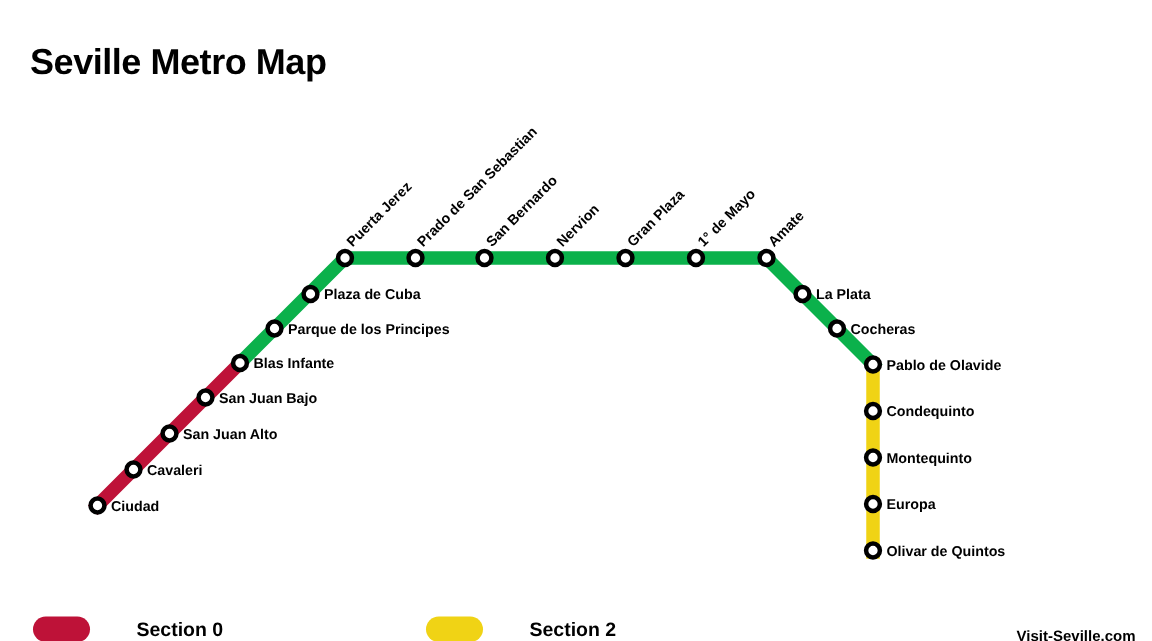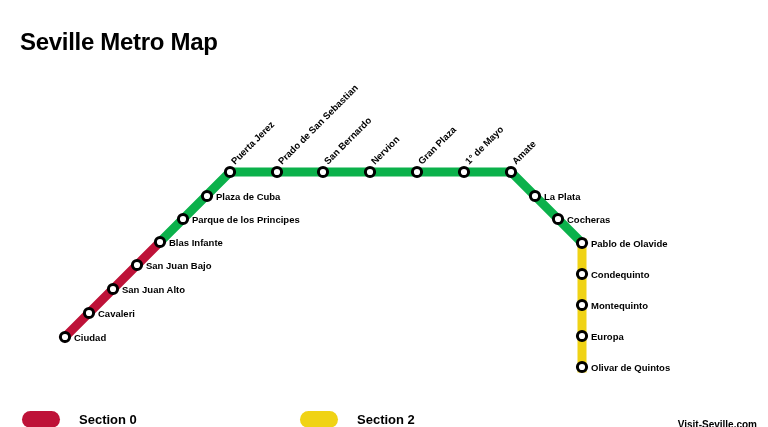--- a/index.html
+++ b/index.html
@@ -7,21 +7,21 @@
     position:relative; width:768px; height:427px; background:#fff;
     overflow:hidden; font-family:"Liberation Sans", sans-serif;margin-top:16px;
   }
   .title {
     position:absolute; left:20px; top:12px; margin:0;
     font-size:24px; font-weight:bold; color:#000; letter-spacing:-0.3px;
   }
   .map { position:absolute; left:0; top:0; width:768px; height:427px; }
   .station-label { font-family:"Liberation Sans", sans-serif; font-size:9.5px; font-weight:bold; fill:#000; }
   .legend { position:absolute; left:0; top:395px; width:768px; height:24px; }
-  .legend-item { position:absolute; top:0; display:flex; align-items:center; gap:19px; }
+  .legend-item { position:absolute; top:0; display:flex; align-items:center; gap:31px; }
   .legend-swatch { width:38px; height:17px; border-radius:8.5px; }
   .legend-label { font-size:13px; font-weight:bold; color:#000; white-space:nowrap; }
   .watermark {
     position:absolute; right:11px; top:403px;
     font-size:10px; font-weight:bold; color:#000; cursor:pointer;
   }
 </style>
 </head>
 <body>
 
@@ -72,19 +72,19 @@
       <circle cx="582" cy="320" r="4.6" fill="#ffffff" stroke="#000000" stroke-width="3"></circle>
       <text class="station-label" x="591" y="323.5">Europa</text>
       <circle cx="582" cy="351" r="4.6" fill="#ffffff" stroke="#000000" stroke-width="3"></circle>
       <text class="station-label" x="591" y="354.5">Olivar de Quintos</text>
     </svg>
   <div class="legend" id="legend">
       <div class="legend-item" style="left: 22px;">
         <span class="legend-swatch" style="background: rgb(190, 18, 56);"></span>
         <span class="legend-label">Section 0</span>
       </div>
-      <div class="legend-item" style="left: 300px;">
+      <div class="legend-item" style="left: 284px;">
         <span class="legend-swatch" style="background: rgb(240, 211, 21);"></span>
         <span class="legend-label">Section 2</span>
       </div>
     </div>
   <div class="watermark">Visit-Seville.com</div>
 </div>
 
 </body></html>

